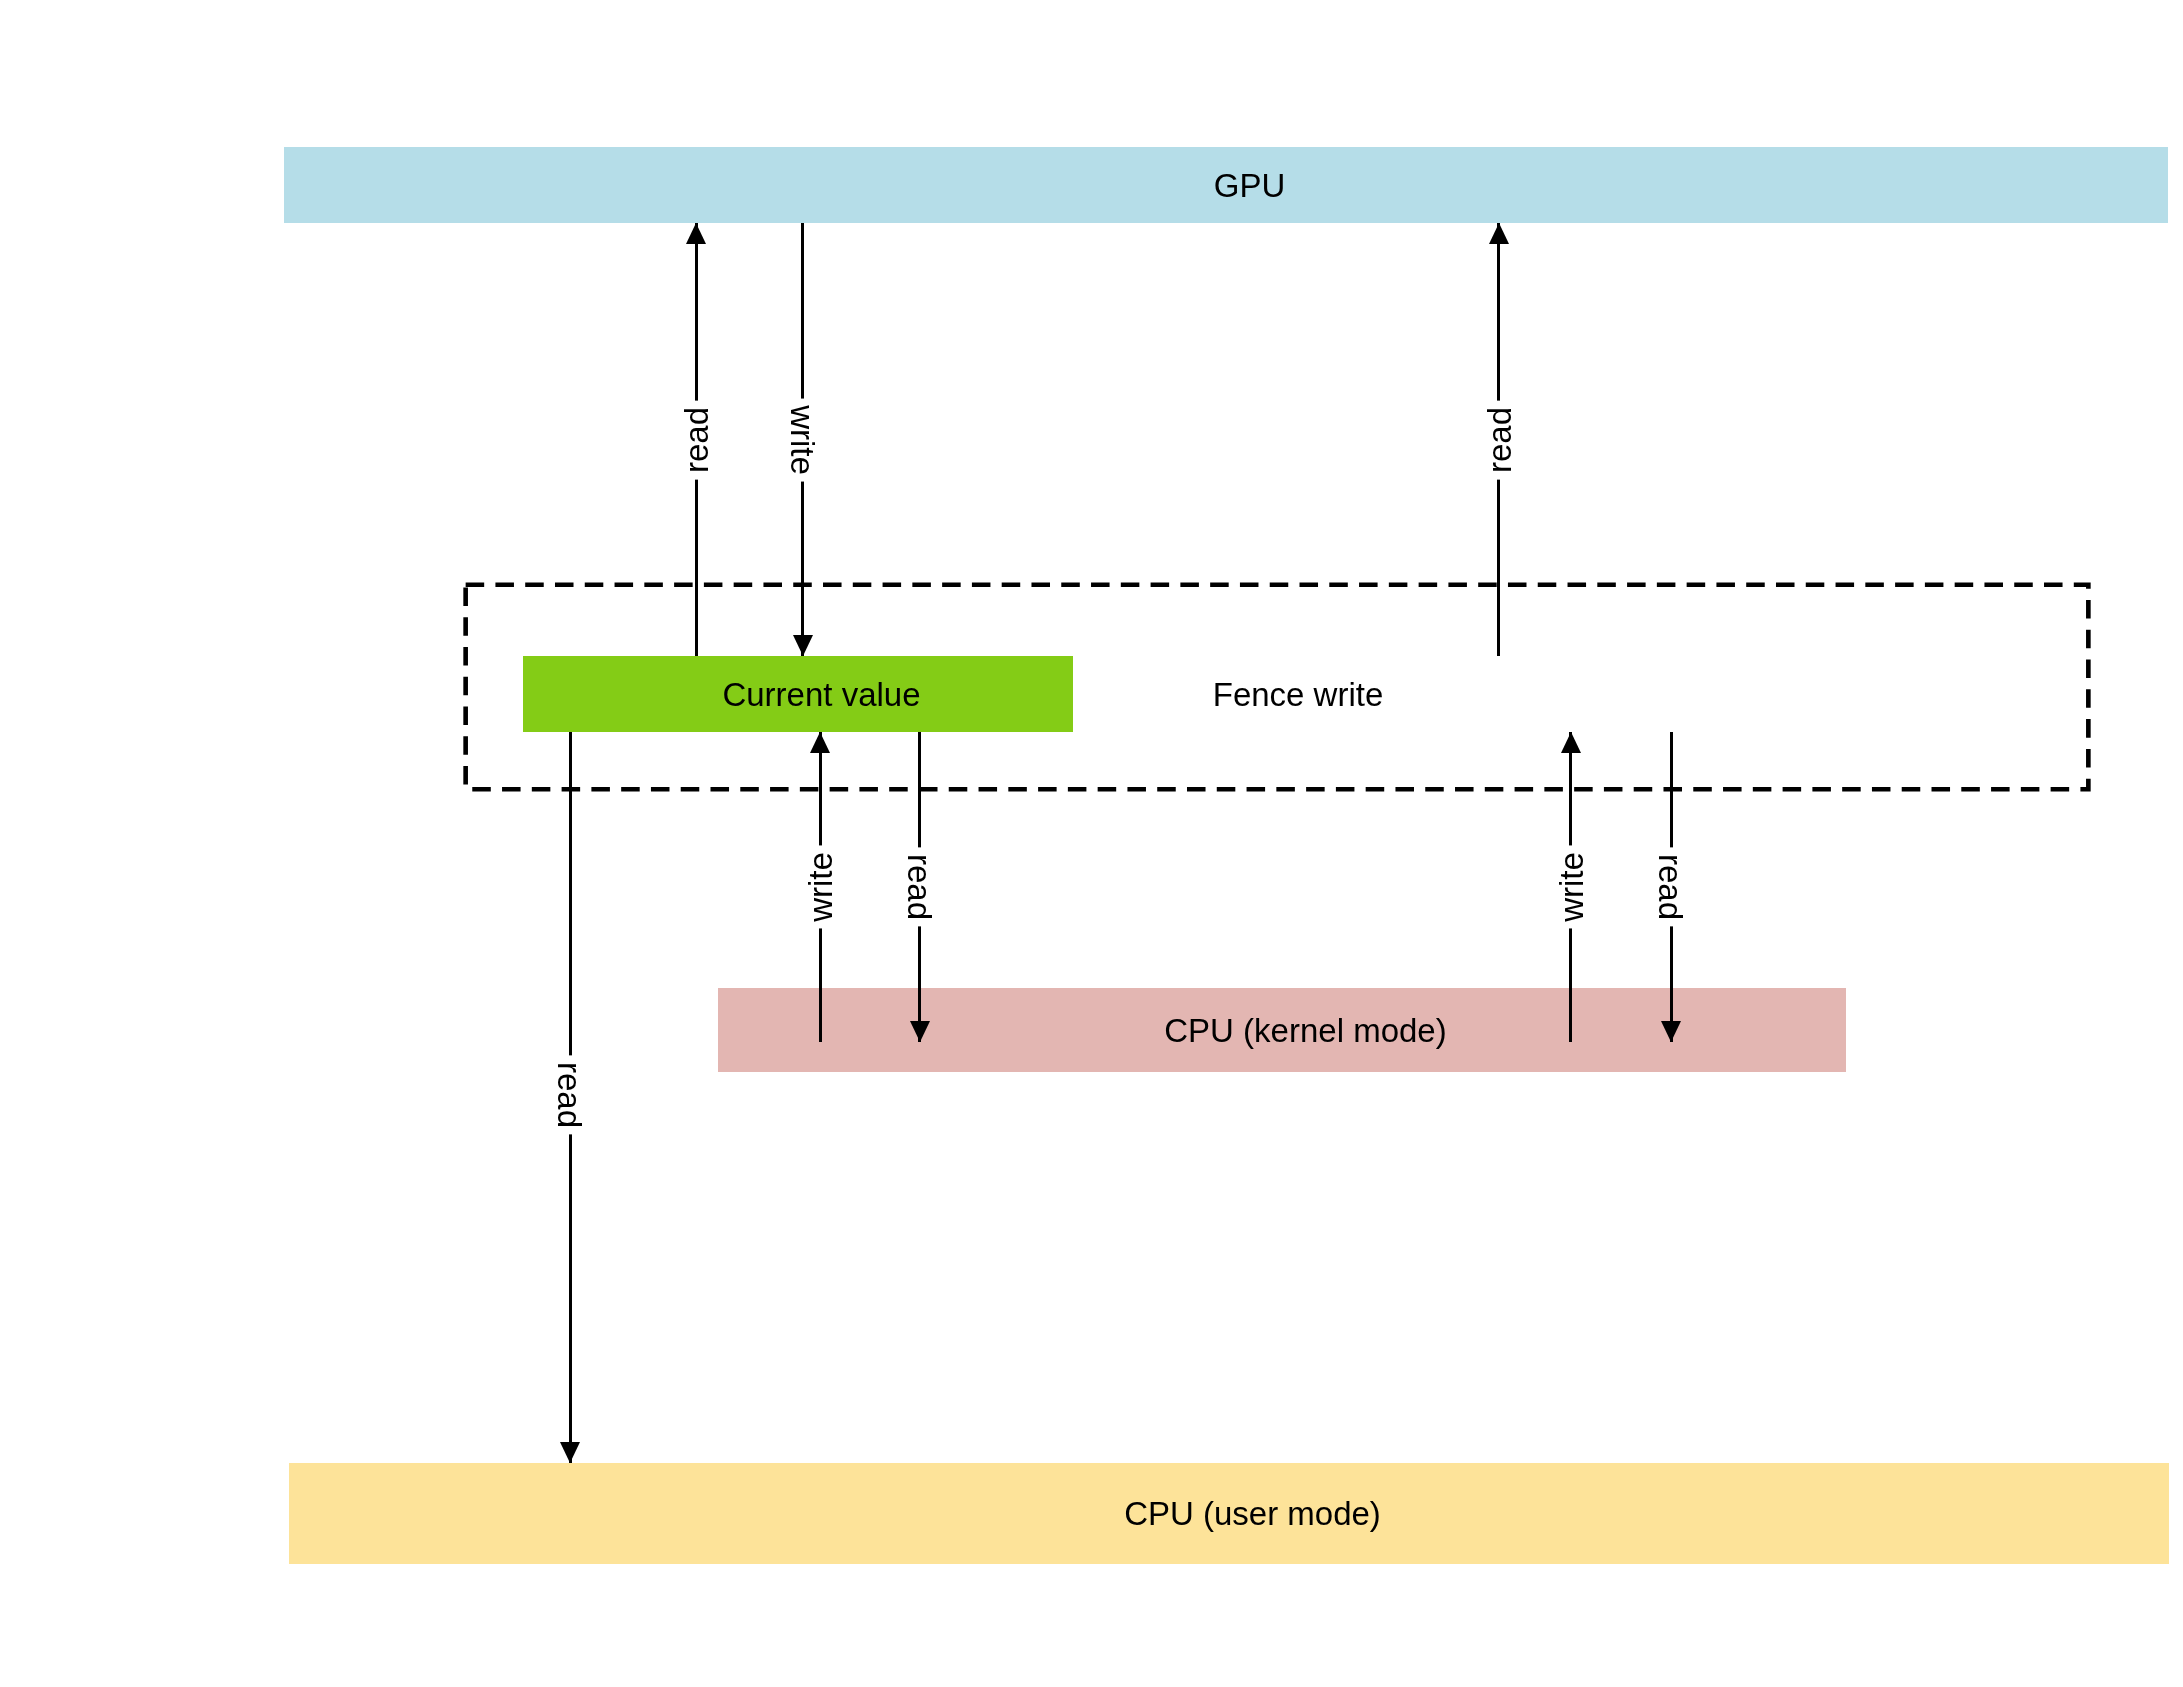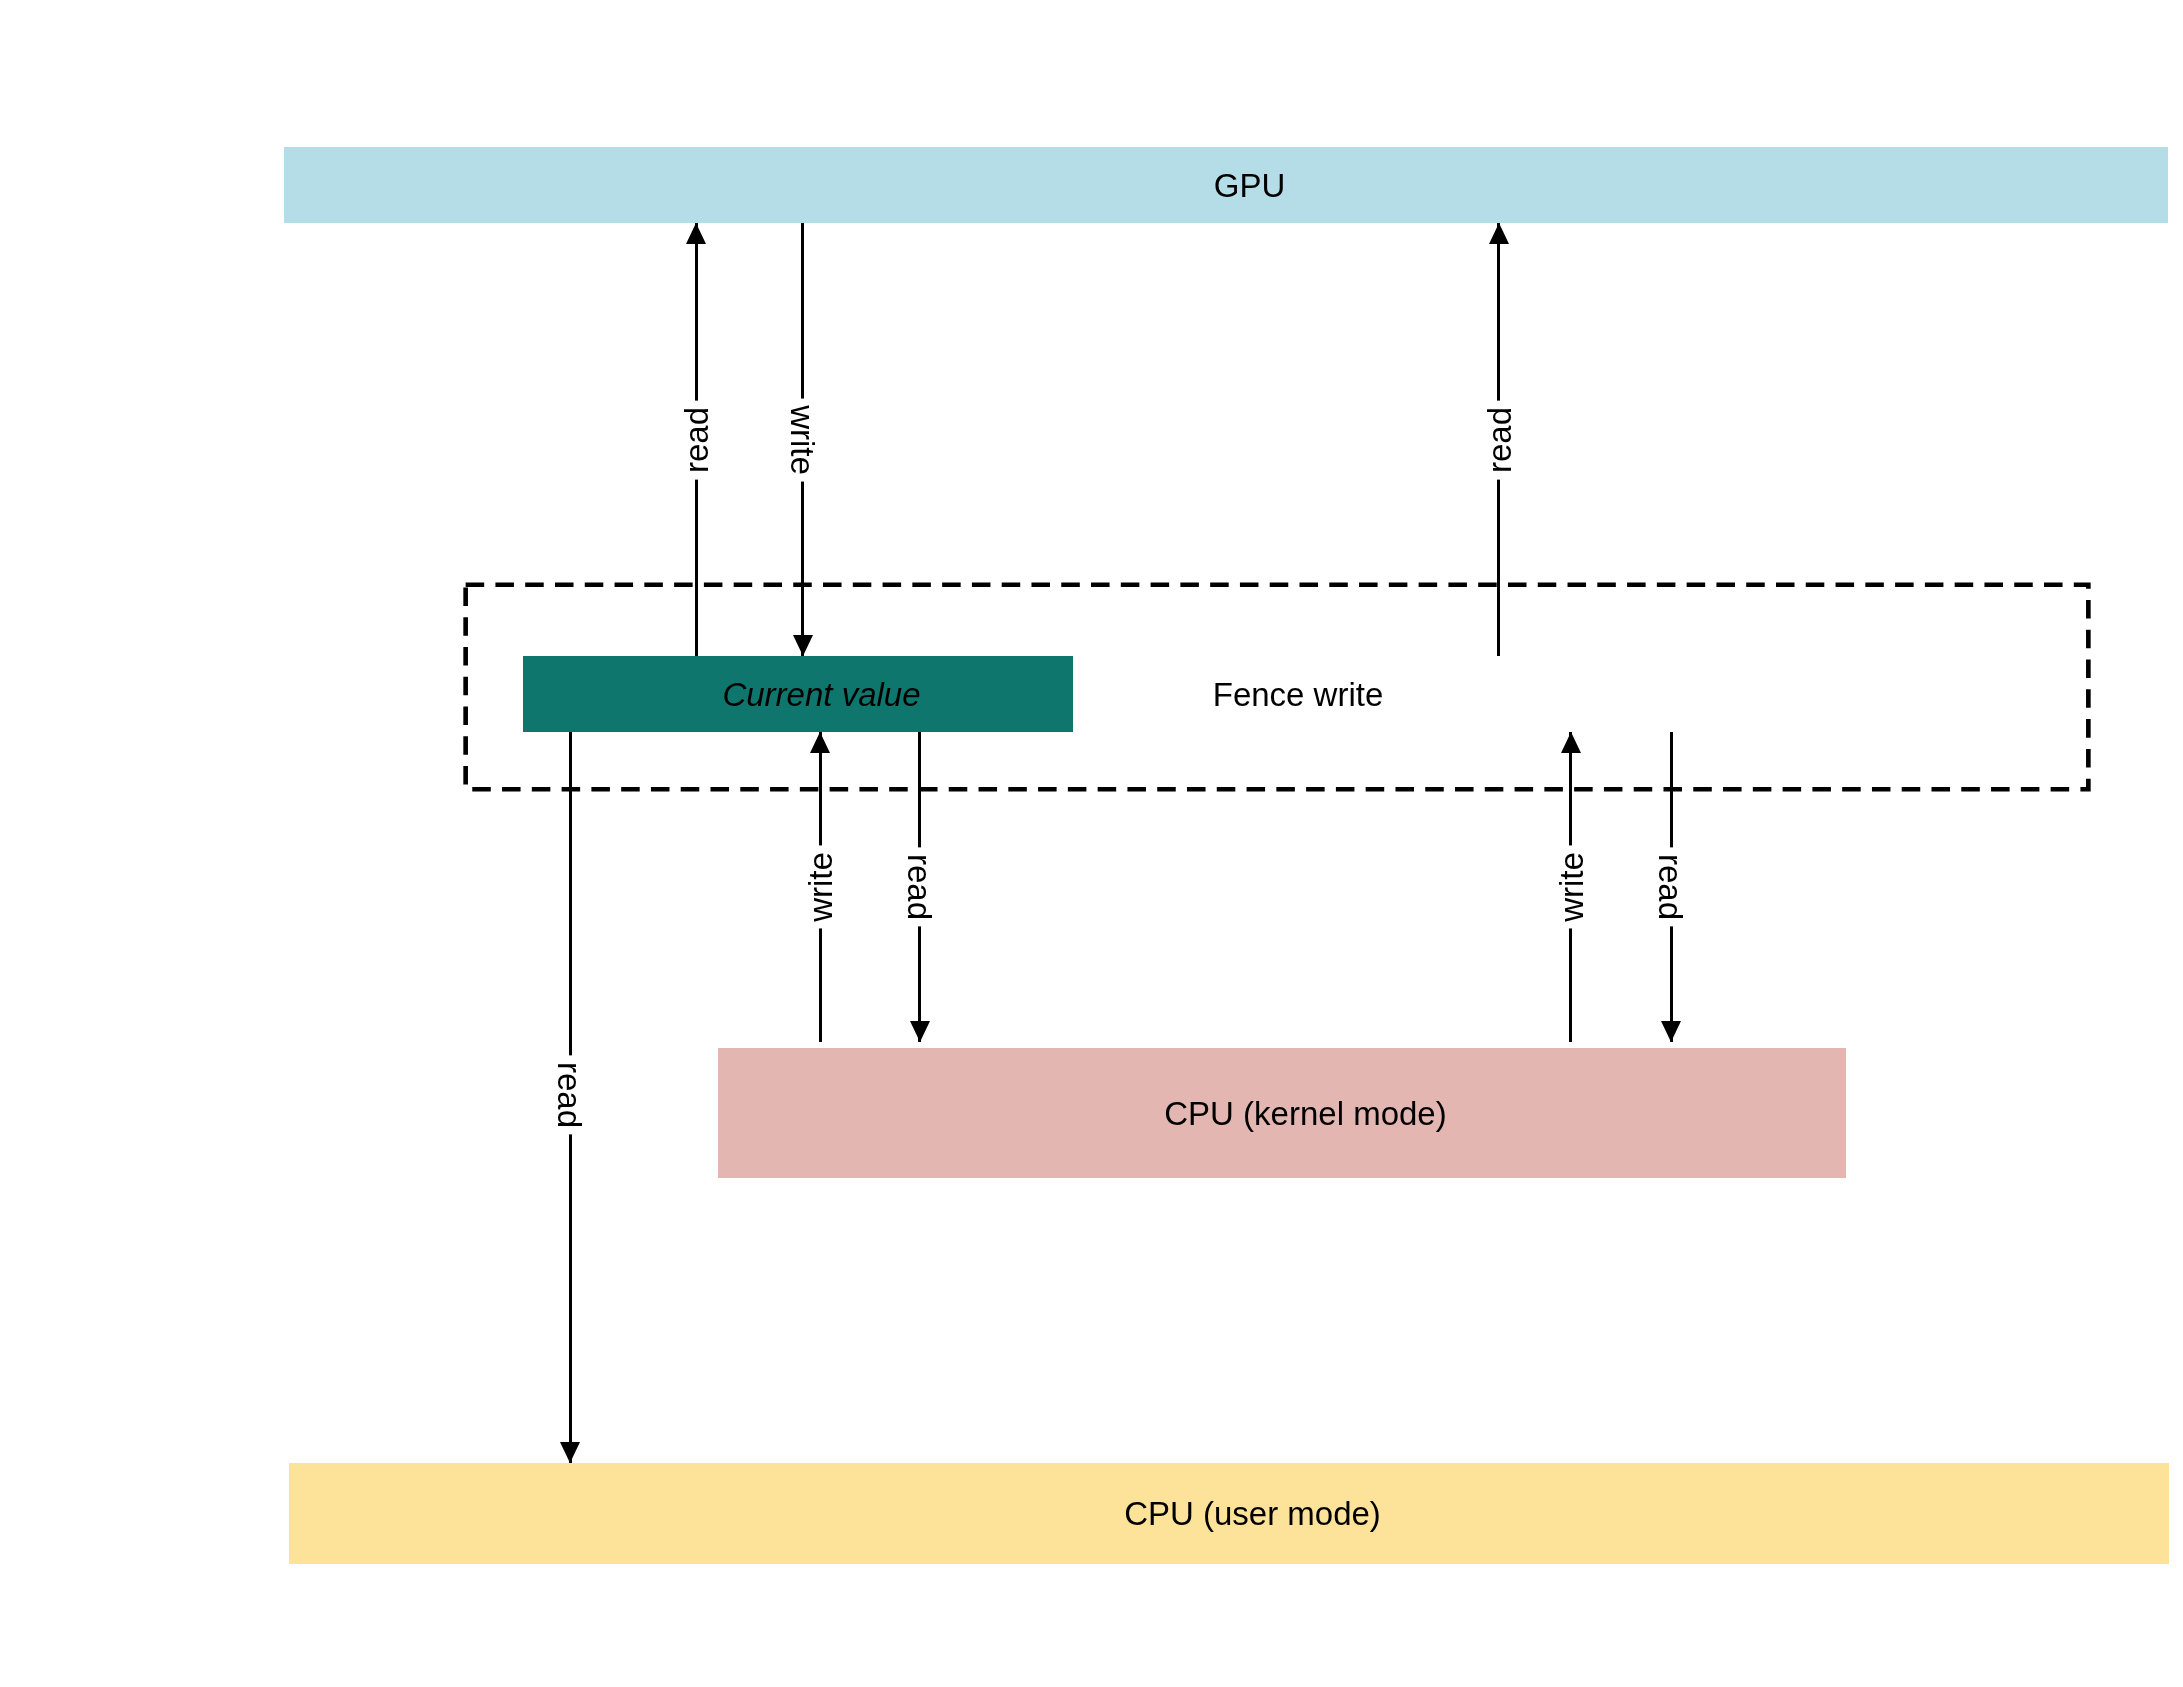--- a/index.html
+++ b/index.html
@@ -15,21 +15,21 @@
     position:absolute;
     display:flex;align-items:center;justify-content:center;
     font-size:33px;
     line-height:1;
     padding-left:47px;
   }
   .bar span,.box span{white-space:nowrap;}
   .gpu     {left:284px;  top:147px;  width:1837px; height:76px;}
   .current {left:523px;  top:656px;  width:503px;  height:76px;}
   .monitored{left:1452px;top:656px;  width:470px;  height:76px;}
-  .kernel  {left:718px; top:1048px; width:1081px; height:130px;}
+  .kernel  {left:718px; top:988px; width:1081px; height:84px;}
   .user    {left:289px;  top:1463px; width:1833px; height:101px;}
 
   .fence-svg{position:absolute;left:463px;top:582px;width:1628px;height:210px;}
   .fence-label{
     position:absolute;left:1298px;top:695px;
     transform:translate(-50%,-50%);
     font-size:33px;white-space:nowrap;
   }
 
   .aline{position:absolute;width:3.3px;background:#000;}
@@ -61,21 +61,21 @@
 
   <div class="bar gpu" style="background-color: rgb(181, 221, 232);">
     <span>GPU</span>
   </div>
 
   <svg class="fence-svg" viewBox="0 0 2460 317">
     <rect x="4" y="4" width="2452" height="309" fill="none" stroke="#000000" stroke-width="7" stroke-dasharray="28 17"></rect>
   </svg>
   <div class="fence-label">Fence write</div>
 
-  <div class="box current" style="background-color: #0f766e; font-style: italic;">
+  <div class="box current" style="background-color: #84cc16;">
     <span>Current value</span>
   </div>
 
 
   <div class="bar kernel" style="background-color: rgb(227, 182, 178);">
     <span>CPU (kernel mode)</span>
   </div>
 
   <div class="bar user" style="background-color: rgb(253, 227, 153);">
     <span>CPU (user mode)</span>

